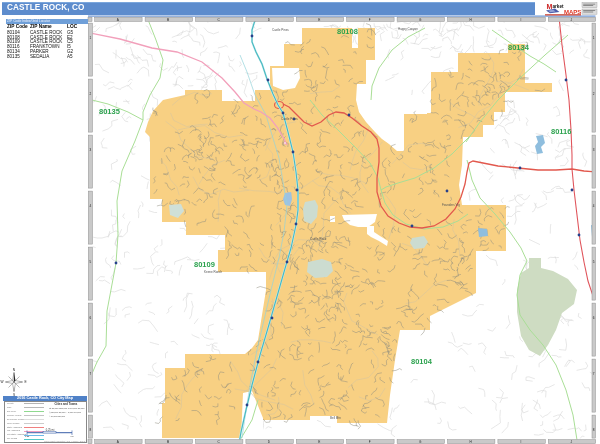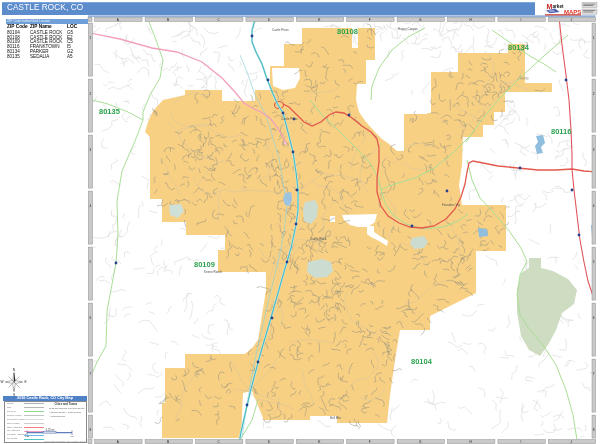--- a/index.html
+++ b/index.html
@@ -1375,21 +1375,21 @@
 <polygon points="-8.5,0 -1.8,1.4 0,0 -1.8,-1.4" fill="#fff"></polygon>
 <polygon points="8.5,0 1.8,1.4 0,0 1.8,-1.4" fill="#fff"></polygon>
 <text x="0" y="-11" font-size="3.2" text-anchor="middle" stroke="none" fill="#222">N</text>
 <text x="0" y="13.5" font-size="3.2" text-anchor="middle" stroke="none" fill="#222">S</text>
 <text x="-10.5" y="1.1" font-size="3.2" text-anchor="end" stroke="none" fill="#222">W</text>
 <text x="10.5" y="1.1" font-size="3.2" stroke="none" fill="#222">E</text>
 </g>
   </svg>
 
 <div style="position:absolute;left:2px;top:2px;width:533px;height:12.5px;background:#5d8ccd;border-top:1px solid #7aa6dc"></div>
-<div style="position:absolute;left:7px;top:3.2px;width:400px;font-size:8.2px;font-weight:normal;color:#fff;letter-spacing:0.1px">CASTLE ROCK, CO</div>
+<div style="position:absolute;left:7px;top:3.2px;width:400px;font-size:8.2px;font-weight:bold;color:#fff;letter-spacing:0.1px">CASTLE ROCK, CO</div>
 
 <div style="position:absolute;left:538px;top:1px;width:60px;height:15px">
 <svg width="60" height="15" viewBox="0 0 60 15" xmlns="http://www.w3.org/2000/svg">
 <polygon points="8,9.5 17,7.5 21.5,11 12,12.3" fill="#4a5aa8"></polygon>
 <polygon points="10,9.8 15,8.6 17.5,10.6 12.5,11.2" fill="#93a0d4"></polygon>
 <text x="8.5" y="8" font-size="7" font-weight="bold" fill="#cc2222" font-family="Liberation Sans,sans-serif">M</text>
 <text x="14.5" y="6.8" font-size="4.6" font-weight="bold" fill="#111" font-family="Liberation Sans,sans-serif">arket</text>
 <text x="26" y="12.5" font-size="6" font-weight="bold" fill="#dd3322" font-family="Liberation Sans,sans-serif">MAPS</text>
 <rect x="7" y="13.2" width="36" height="1.3" fill="#cc4433"></rect>
 <rect x="44" y="1.5" width="15" height="5.2" fill="#dcdcdc" stroke="#999" stroke-width="0.4"></rect>

